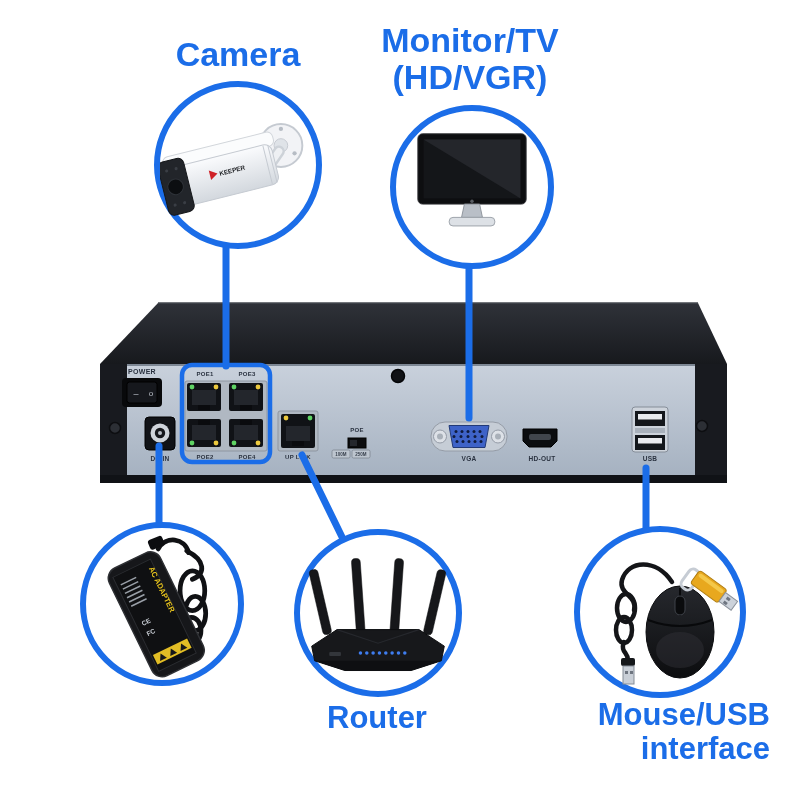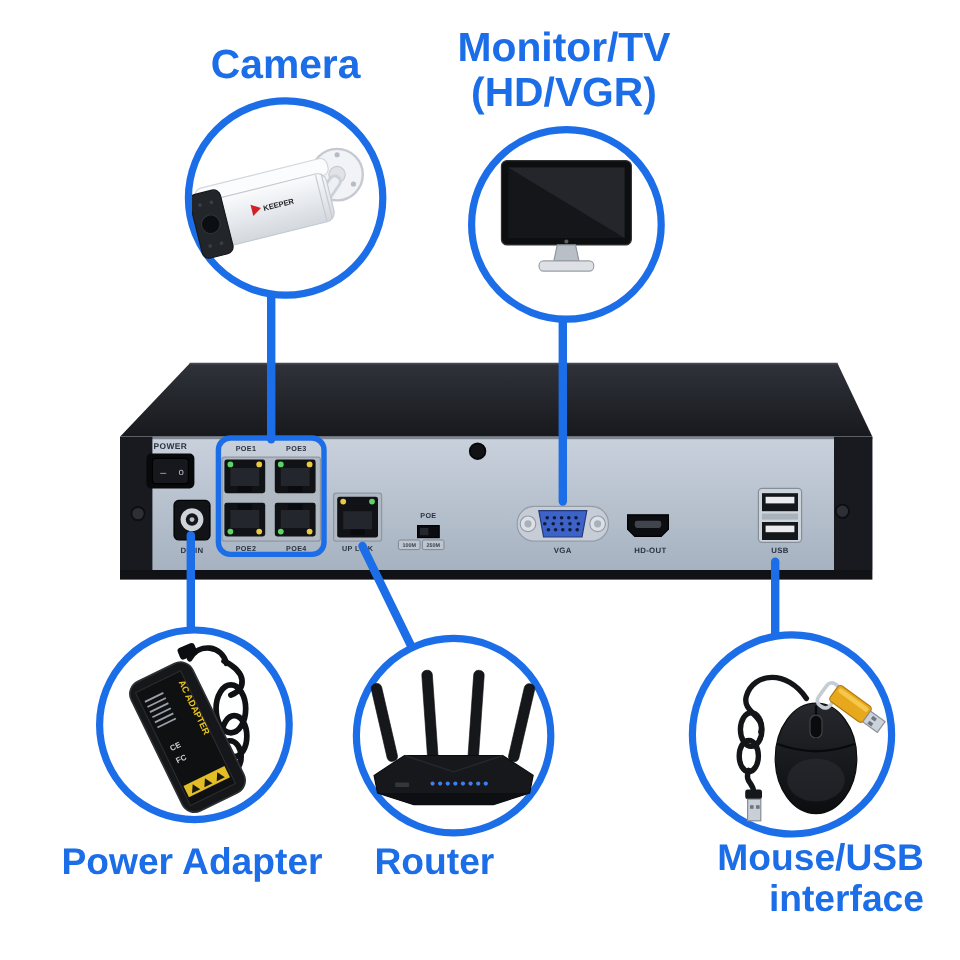--- a/index.html
+++ b/index.html
@@ -314,22 +314,21 @@
     </svg>
   </div>
 
   <div class="callout-label lbl-lg" style="left:138px;top:36px;width:200px;">Camera</div>
 
   <div class="callout-label lbl-lg" style="left:355px;top:22px;width:230px;">
     <div>Monitor/TV</div>
     <div>(HD/VGR)</div>
   </div>
 
-  <div class="callout-label lbl-md" style="left:30px;top:701px;width:260px;">Power Adapter</div>
-
-  <div class="callout-label lbl-md" style="left:262px;top:701px;width:200px;">Router</div>
+
+  <div class="callout-label lbl-md" style="left:277px;top:701px;width:200px;">Router</div>
 
   <div class="callout-label lbl-md" style="left:530px;top:698px;width:240px;text-align:right;">
     <div>Mouse/USB</div>
     <div>interface</div>
   </div>
 
 </div>
 
 </body></html>

